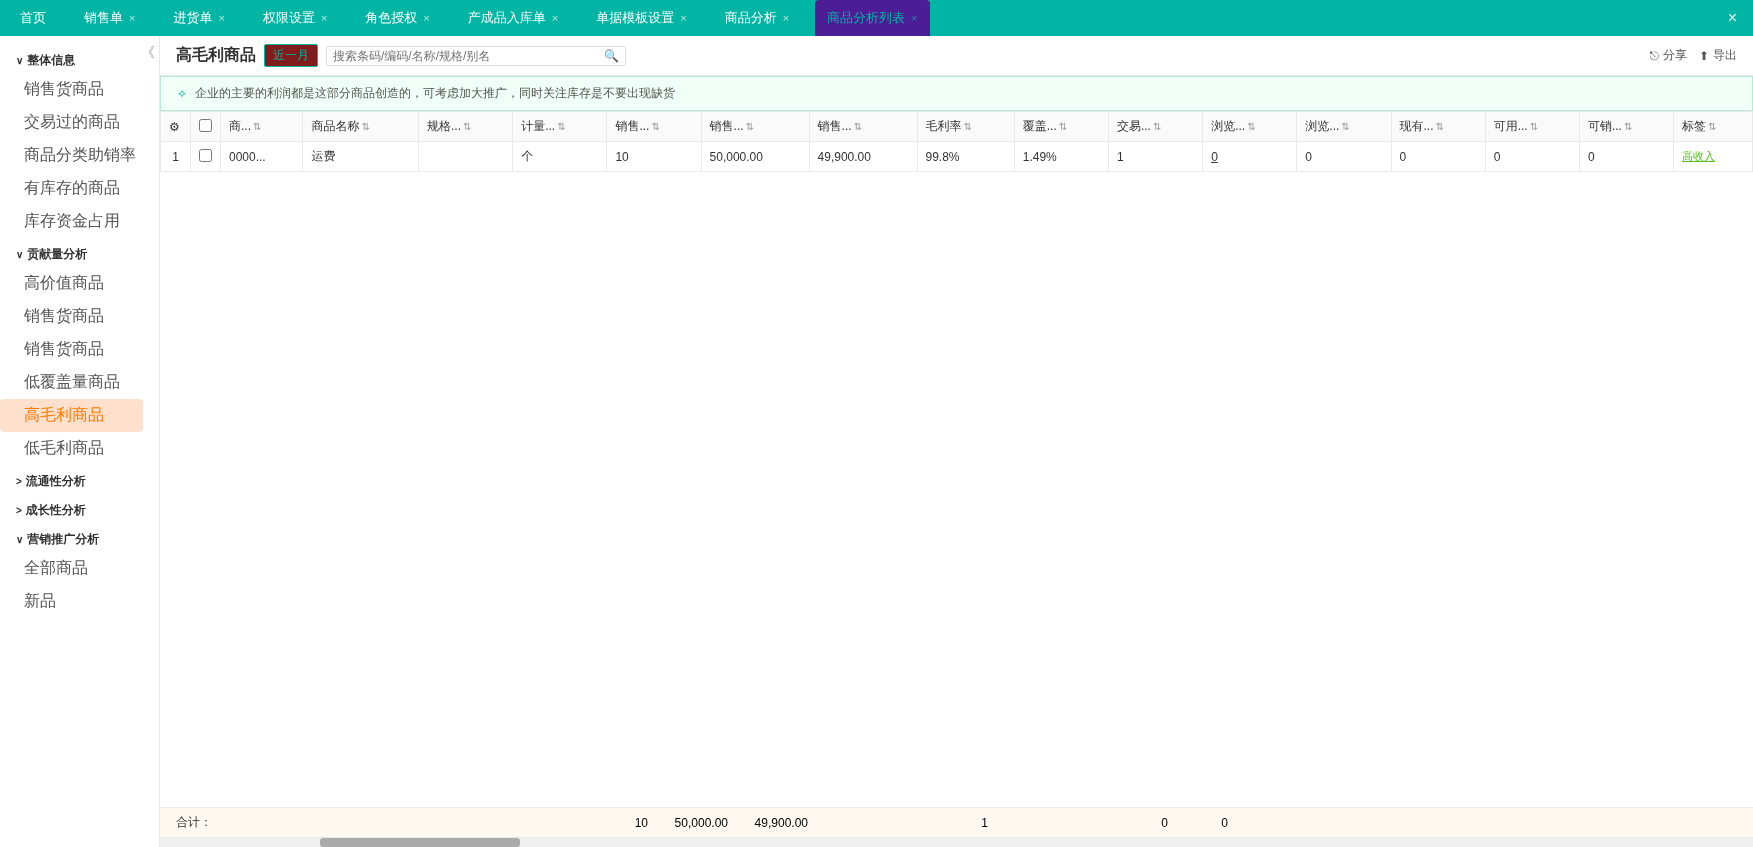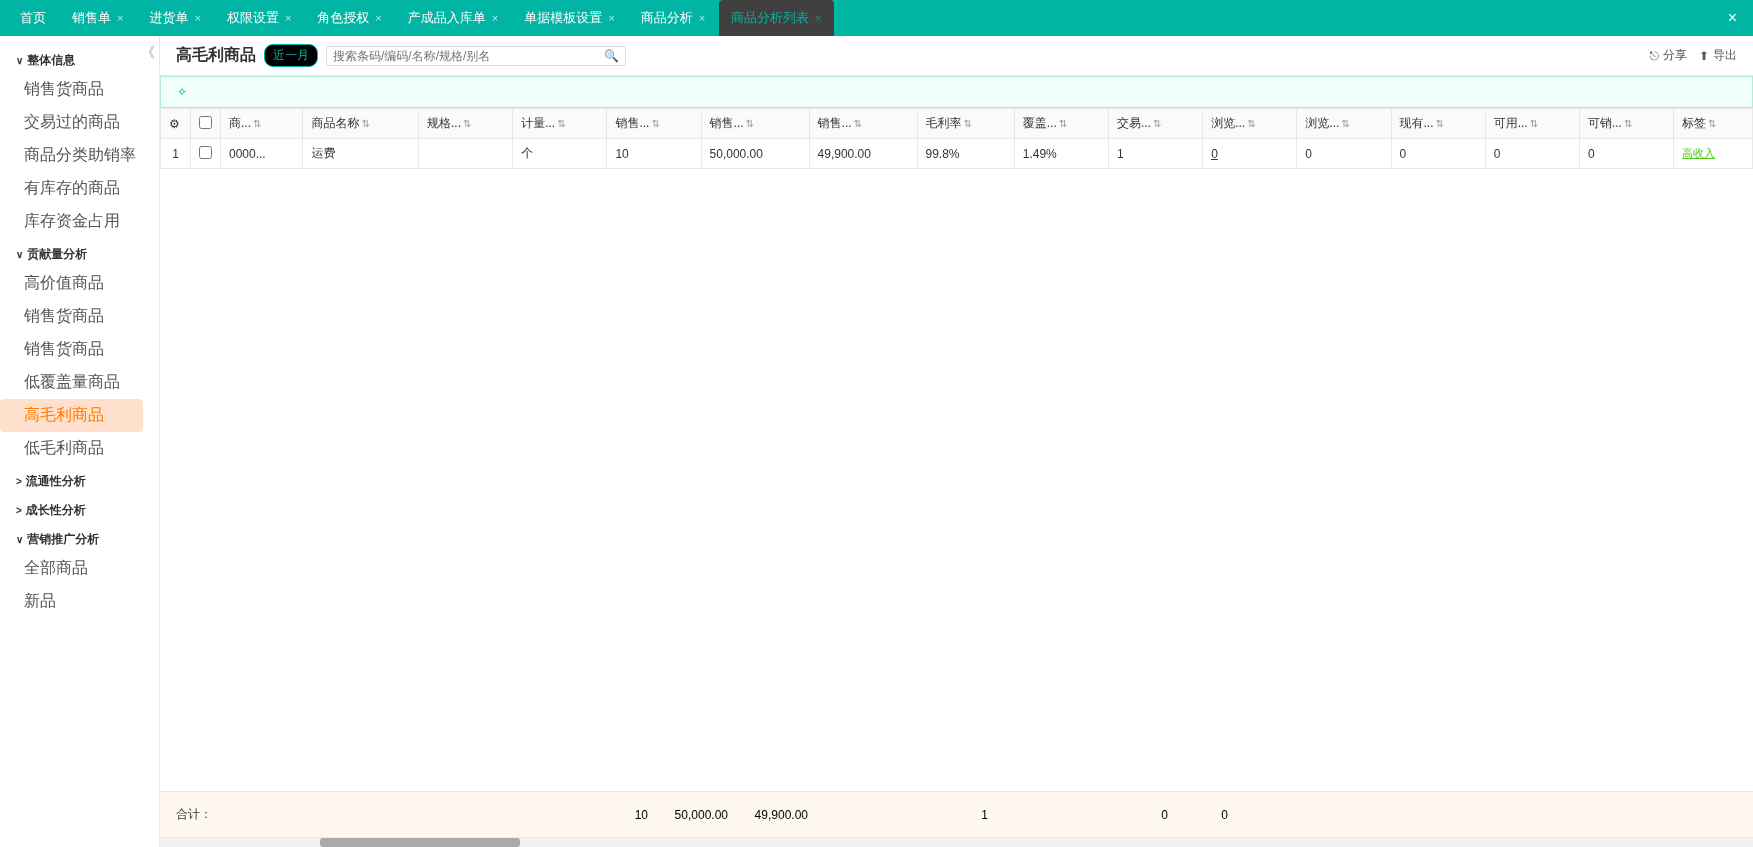--- a/index.html
+++ b/index.html
@@ -20,21 +20,21 @@
       padding: 0 12px;
       height: 36px;
       display: flex;
       align-items: center;
       cursor: pointer;
       font-size: 13px;
       white-space: nowrap;
       position: relative;
     }
     .top-nav .nav-item.active {
-      background: #404040;
+      background: #4c1d95;
       color: #00b5a3;
       border-radius: 4px 4px 0 0;
     }
     .top-nav .nav-item .close-btn {
       margin-left: 6px;
       font-size: 11px;
       opacity: 0.7;
       cursor: pointer;
     }
     .top-nav .close-window {
@@ -110,24 +110,24 @@
       border-bottom: 1px solid #e8e8e8;
       gap: 8px;
       flex-shrink: 0;
     }
     .content-title {
       font-size: 16px;
       font-weight: bold;
       color: #333;
     }
     .filter-btn {
-      background: #000000;
+      background: #7f1d1d;
       border: 1px solid #00b5a3;
       color: #00b5a3;
-      border-radius: 9px;
+      border-radius: 2px;
       padding: 2px 8px;
       cursor: pointer;
       font-size: 12px;
     }
     .search-box {
       display: flex;
       align-items: center;
       border: 1px solid #ddd;
       border-radius: 3px;
       padding: 2px 6px;
@@ -209,21 +209,21 @@
     }
     .tag-high { color: #52c41a; font-size: 11px; text-decoration: underline; }
     .underline { text-decoration: underline; cursor: pointer; color: #333; }
 
     
     .table-footer {
       border-top: 1px solid #e8e8e8;
       background: #fff8f0;
       display: flex;
       align-items: center;
-      padding: 14px 16px;
+      padding: 6px 16px;
       font-size: 12px;
       flex-shrink: 0;
     }
     .footer-label {
       color: #333;
       font-weight: normal;
       min-width: 80px;
     }
 
     
@@ -240,21 +240,21 @@
     
     ::-webkit-scrollbar { width: 6px; height: 6px; }
     ::-webkit-scrollbar-track { background: #f1f1f1; }
     ::-webkit-scrollbar-thumb { background: #ccc; border-radius: 3px; }
   </style>
 </head>
 <body>
 
 <div class="top-nav">
 
-  <div id="nav-items-container" style="display:flex;align-items:flex-end;gap:2px;flex:1;">
+  <div id="nav-items-container" style="display:flex;align-items:flex-end;gap:14px;flex:1;">
       <div class="nav-item">首页</div>
       <div class="nav-item">销售单<span class="close-btn">×</span></div>
       <div class="nav-item">进货单<span class="close-btn">×</span></div>
       <div class="nav-item">权限设置<span class="close-btn">×</span></div>
       <div class="nav-item">角色授权<span class="close-btn">×</span></div>
       <div class="nav-item">产成品入库单<span class="close-btn">×</span></div>
       <div class="nav-item">单据模板设置<span class="close-btn">×</span></div>
       <div class="nav-item">商品分析<span class="close-btn">×</span></div>
       <div class="nav-item active">商品分析列表<span class="close-btn">×</span></div>
     </div>
@@ -318,20 +318,21 @@
         </div>
         <div class="action-btn">
           <span>⬆</span>
           <span>导出</span>
         </div>
       </div>
     </div>
 
     <div class="info-banner">
       <span class="info-icon">✧</span>
+      <span>企业的主要的利润都是这部分商品创造的，可考虑加大推广，同时关注库存是不要出现缺货</span>
     </div>
 
     <div class="table-container">
       <table>
         <thead>
           <tr id="table-header-row">
               <th>
                 <div class="col-header">⚙</div>
               </th>
               <th><input type="checkbox" style=""></th>

